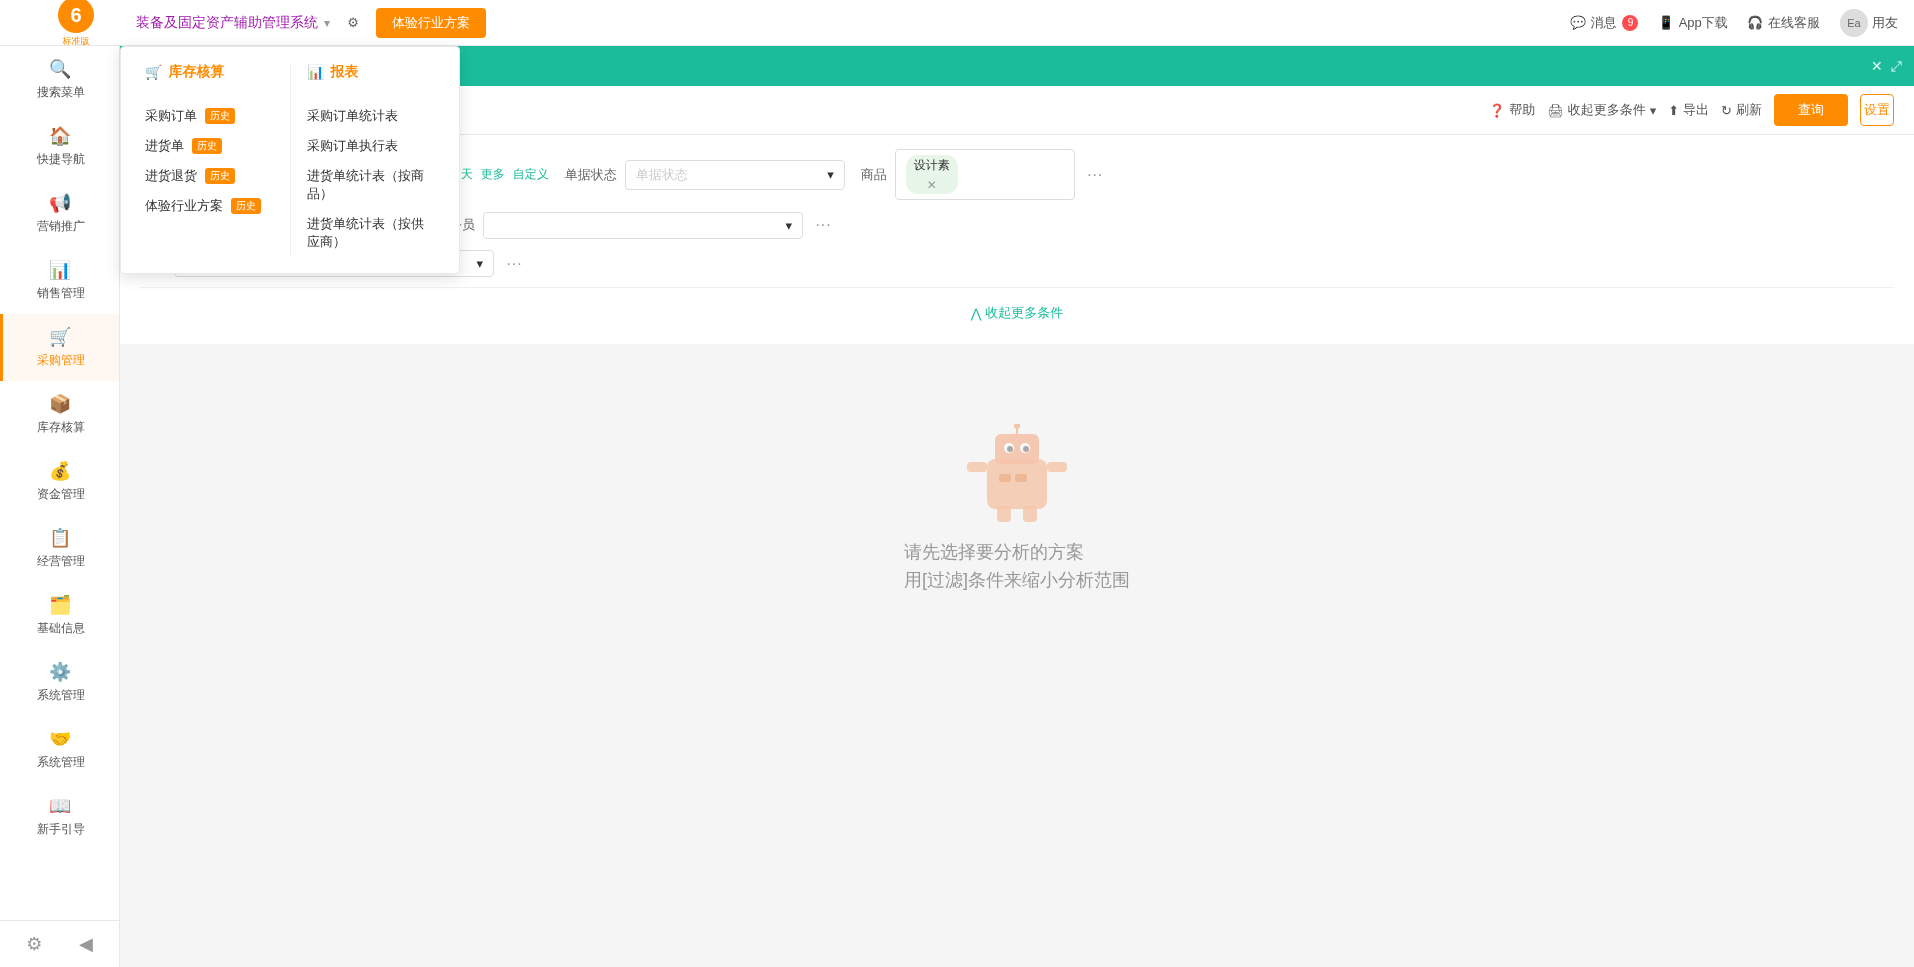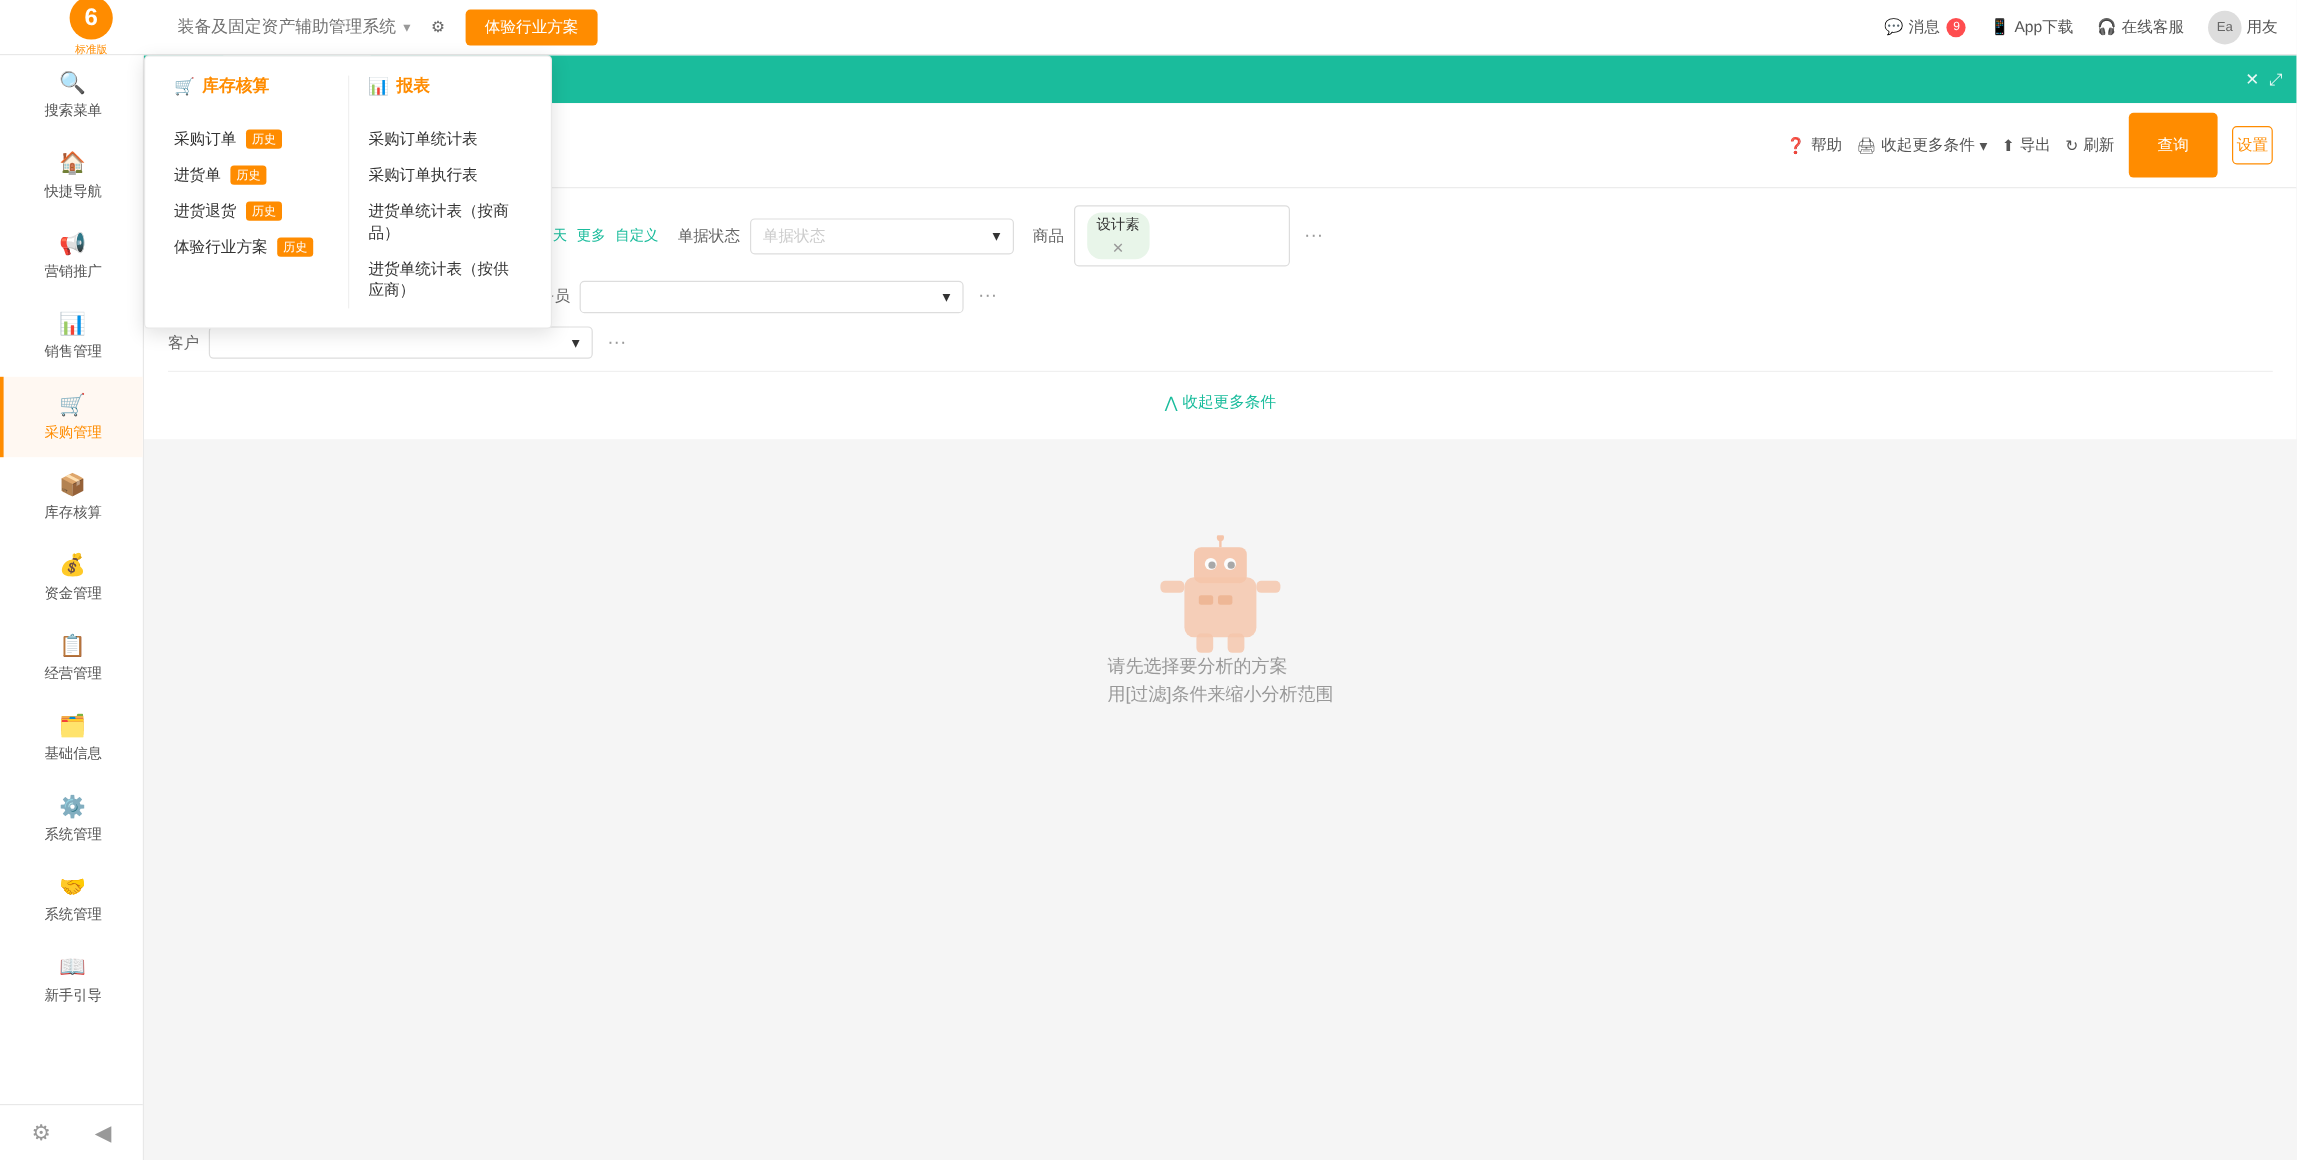--- a/index.html
+++ b/index.html
@@ -41,35 +41,35 @@
     .tab-bar-right { margin-left: auto; display: flex; align-items: center; gap: 8px; padding-right: 12px; }
     .tab-bar-btn { color: rgba(255,255,255,0.9); cursor: pointer; font-size: 16px; }
 
     
     .page-content { flex: 1; background: #f5f5f5; overflow: auto; padding: 0; position: relative; }
 
     
     .filter-section { background: #fff; padding: 14px 20px; margin: 0; }
     .filter-toolbar { display: flex; align-items: center; justify-content: flex-end; gap: 12px; padding: 8px 20px; background: #fff; border-bottom: 1px solid #e8e8e8; }
     .filter-toolbar-btn { display: flex; align-items: center; gap: 4px; color: #555; cursor: pointer; font-size: 13px; }
-    .query-btn { background: #ff8c00; color: white; border: none; padding: 18px 24px; border-radius: 4px; cursor: pointer; font-size: 13px; }
+    .query-btn { background: #ff8c00; color: white; border: none; padding: 7px 24px; border-radius: 4px; cursor: pointer; font-size: 13px; }
     .set-btn { background: #fff; color: #ff8c00; border: 1px solid #ff8c00; padding: 6px 3px; border-radius: 4px; cursor: pointer; font-size: 13px; }
 
     .filter-row { display: flex; align-items: center; gap: 16px; margin-bottom: 10px; flex-wrap: wrap; }
     .filter-group { display: flex; align-items: center; gap: 8px; }
     .filter-label { color: #666; font-size: 13px; white-space: nowrap; }
     .filter-select { border: 1px solid #ddd; border-radius: 4px; padding: 5px 10px; font-size: 13px; color: #333; min-width: 200px; display: flex; align-items: center; justify-content: space-between; cursor: pointer; background: #fff; }
     .filter-tag { background: #e8f5e9; color: #333; padding: 2px 8px; border-radius: 12px; font-size: 12px; display: flex; align-items: center; gap: 4px; flex-direction: column; }
     .filter-tag .tag-close { cursor: pointer; color: #999; }
     .filter-dots { color: #999; cursor: pointer; font-size: 16px; margin-left: 4px; }
     .collapse-btn { display: flex; align-items: center; gap: 4px; color: #1abc9c; cursor: pointer; font-size: 13px; margin: 0 auto; padding: 8px; }
 
     
     .empty-state { display: flex; flex-direction: column; align-items: center; justify-content: center; padding: 80px 20px; }
-    .empty-text { color: #999; font-size: 15px; }
+    .empty-text { color: #999; font-size: 18px; margin-top: 16px; }
     .empty-text p { margin-bottom: 4px; }
     .dropdown-menu { position: fixed; top: 46px; left: 120px; background: #fff; border: 1px solid #e8e8e8; border-radius: 4px; box-shadow: 0 4px 16px rgba(0,0,0,0.12); z-index: 200; width: 340px; padding: 16px; display: grid; grid-template-columns: 1fr 1fr; gap: 0; }
     .menu-section { padding: 0 8px; }
     .menu-section-title { display: flex; align-items: center; gap: 6px; color: #ff8c00; font-size: 14px; font-weight: bold; margin-bottom: 12px; padding-bottom: 8px; }
     .menu-item-row { display: flex; align-items: center; gap: 8px; padding: 6px 0; cursor: pointer; color: #333; font-size: 13px; }
     .history-badge { background: #ff8c00; color: white; font-size: 10px; padding: 1px 5px; border-radius: 3px; }
     .menu-section-right { border-left: 1px solid #f0f0f0; padding-left: 16px; }
 
     
     .robot-svg { opacity: 0.7; }
@@ -77,21 +77,21 @@
 </head>
 <body>
 
 <div class="top-bar">
   <div class="logo-area">
     <div class="logo-icon">
       <span style="font-size:20px;">6</span>
     </div>
     <span class="logo-text">标准版</span>
   </div>
-  <span class="system-title-text" style="margin-left:12px;color:#737373;font-size:14px;">装备及固定资产辅助管理系统</span>
+  <span class="system-title-text" style="color:#a21caf;font-size:14px;">装备及固定资产辅助管理系统</span>
   <span class="dropdown-arrow" style="margin-left:6px;cursor:pointer;">▾</span>
   <div class="settings-btn" style="margin-left:8px;">⚙</div>
   <button class="industry-btn">体验行业方案</button>
 
   <div class="top-right">
     <div class="top-right-item">
       <span>💬</span>
       <span>消息</span>
       <span class="badge">9</span>
     </div>

